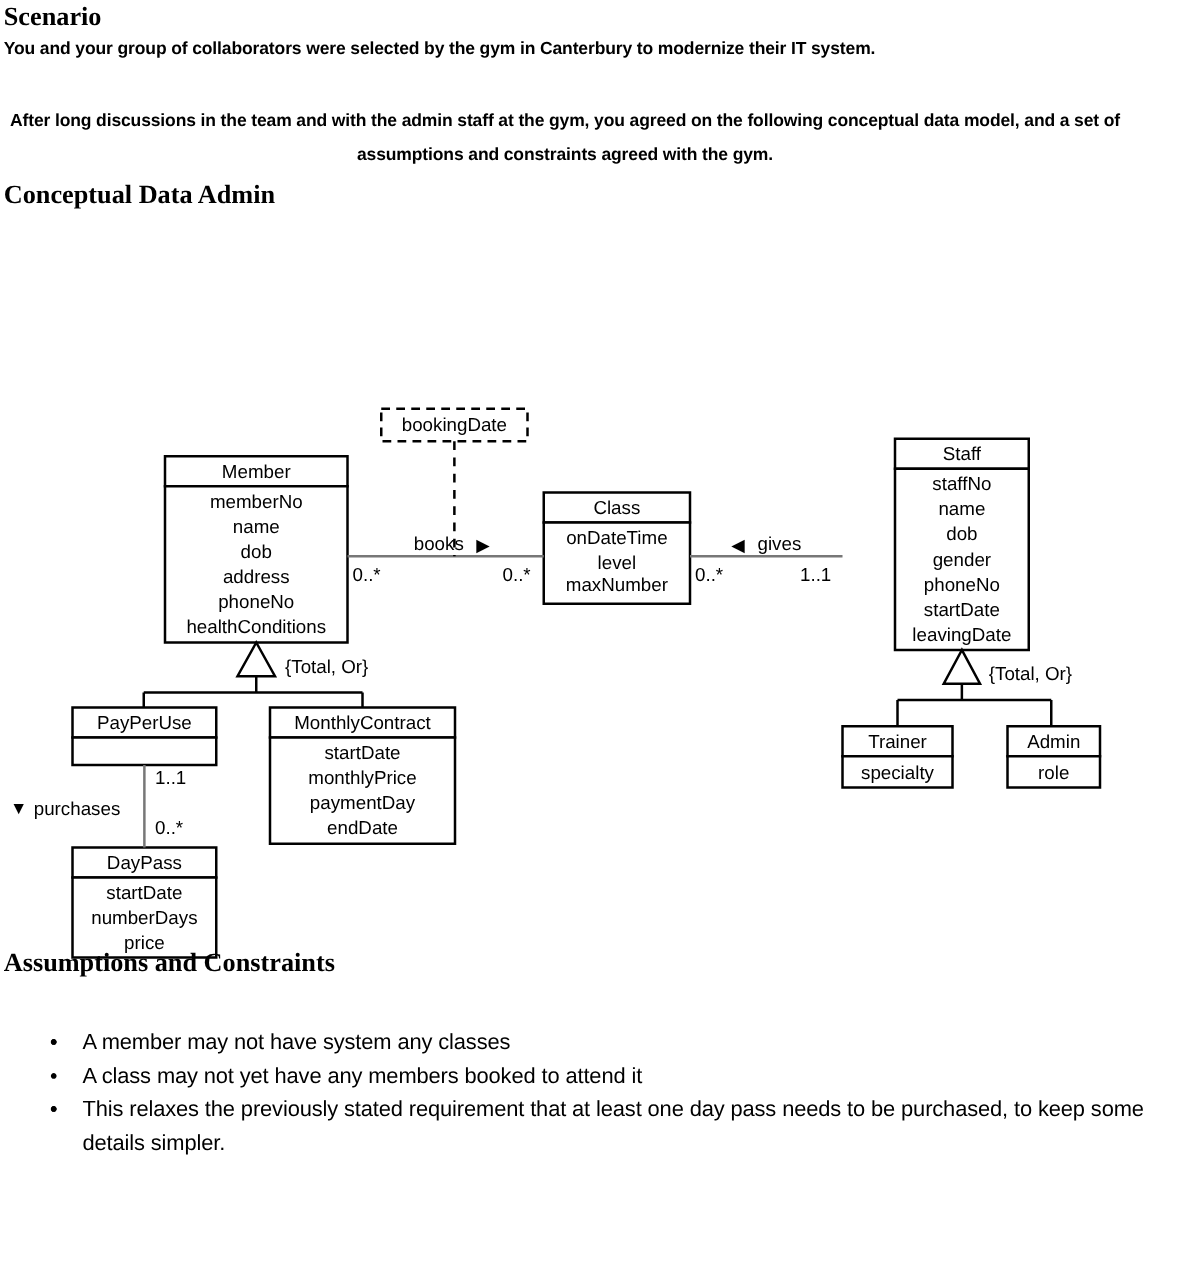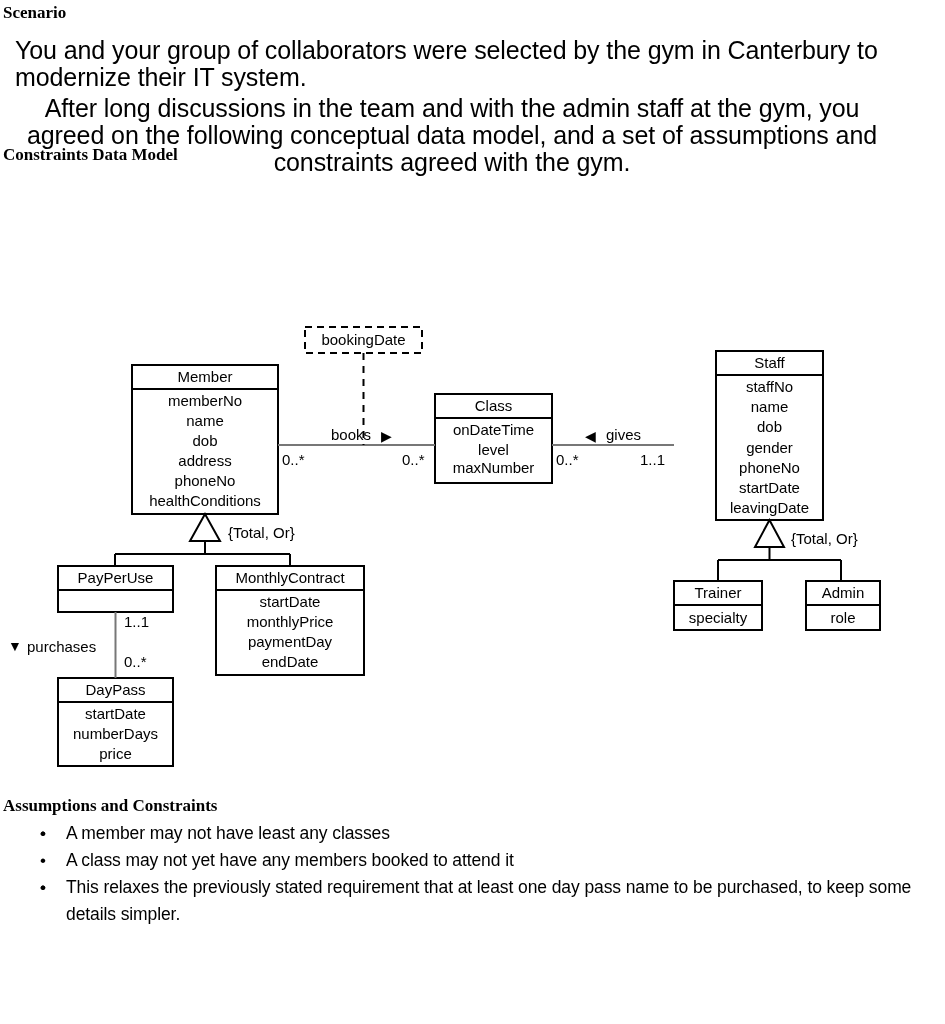--- a/index.html
+++ b/index.html
@@ -19,51 +19,52 @@
   
   .doc {
     position: absolute;
     left: 0;
     top: 0;
     width: 945px;
   }
   .h-serif {
     font-family: "Liberation Serif", serif;
     font-weight: bold;
-    font-size: 17px;
+    font-size: 21px;
     line-height: 26px;
     margin: 0;
     padding: 0 0 0 3px;
     letter-spacing: 0px;
   }
   .para {
     font-family: "Liberation Sans", sans-serif;
-    font-size: 25px;
+    font-size: 14px;
     line-height: 27px;
-    margin: 12px;
+    margin: 0;
     padding: 0 44px 0 3px;
     letter-spacing: -0.1px;
+    font-weight: bold;
   }
   #scenario-heading { position: absolute; left: 0; top: 0px; }
   #para-1 { position: absolute; left: 0; top: 25px; }
   #para-2 { position: absolute; left: 0; top: 83px; text-align: center; }
   #cdm-heading { position: absolute; left: 0; top: 142px; }
 
   
   #diagram {
     position: absolute;
     left: 0;
     top: 170px;
     width: 945px;
     height: 625px;
   }
   #diagram svg { display: block; }
 
   
-  #assumptions-heading { position: absolute; left: 0; top: 793px; }
+  #assumptions-heading { position: absolute; left: 0; top: 757px; }
   #assumptions-list {
     position: absolute;
     left: 0;
     top: 820px;
     width: 945px;
     margin: 0;
     padding: 0;
     list-style: none;
   }
   #assumptions-list li {
@@ -90,21 +91,21 @@
 <body>
 
 <div class="doc">
 
   <h2 class="h-serif" id="scenario-heading">Scenario</h2>
 
   <p class="para" id="para-1">You and your group of collaborators were selected by the gym in Canterbury to modernize their IT system.</p>
 
   <p class="para" id="para-2">After long discussions in the team and with the admin staff at the gym, you agreed on the following conceptual data model, and a set of assumptions and constraints agreed with the gym.</p>
 
-  <h2 class="h-serif" id="cdm-heading">Constraints Data Model</h2>
+  <h2 class="h-serif" id="cdm-heading">Conceptual Data Admin</h2>
 
   <div id="diagram">
     <svg width="945" height="625" viewBox="0 0 945 625" xmlns="http://www.w3.org/2000/svg" font-family="Liberation Sans, sans-serif">
 
       <g>
         <rect x="716" y="181" width="107" height="24" fill="#fff" stroke="#000" stroke-width="2"></rect>
         <text x="769.5" y="198" font-size="15" text-anchor="middle">Staff</text>
         <rect x="716" y="205" width="107" height="145" fill="#fff" stroke="#000" stroke-width="2"></rect>
         <text x="769.5" y="222" font-size="15" text-anchor="middle">staffNo</text>
         <text x="769.5" y="242" font-size="15" text-anchor="middle">name</text>
@@ -227,28 +228,28 @@
   </div>
 
   <h2 class="h-serif" id="assumptions-heading">Assumptions and Constraints</h2>
 
   <ul id="assumptions-list">
     <li>
       <span class="bullet">•</span>
     </li>
     <li>
       <span class="bullet">•</span>
-      <span>A member may not have least any classes</span>
+      <span>A member may not have system any classes</span>
     </li>
     <li>
       <span class="bullet">•</span>
       <span>A class may not yet have any members booked to attend it</span>
     </li>
     <li>
       <span class="bullet">•</span>
     </li>
     <li>
       <span class="bullet">•</span>
-      <span class="cont">This relaxes the previously stated requirement that at least one day pass name to be purchased, to keep some details simpler.</span>
+      <span class="cont">This relaxes the previously stated requirement that at least one day pass needs to be purchased, to keep some details simpler.</span>
     </li>
   </ul>
 
 </div>
 
 </body></html>

